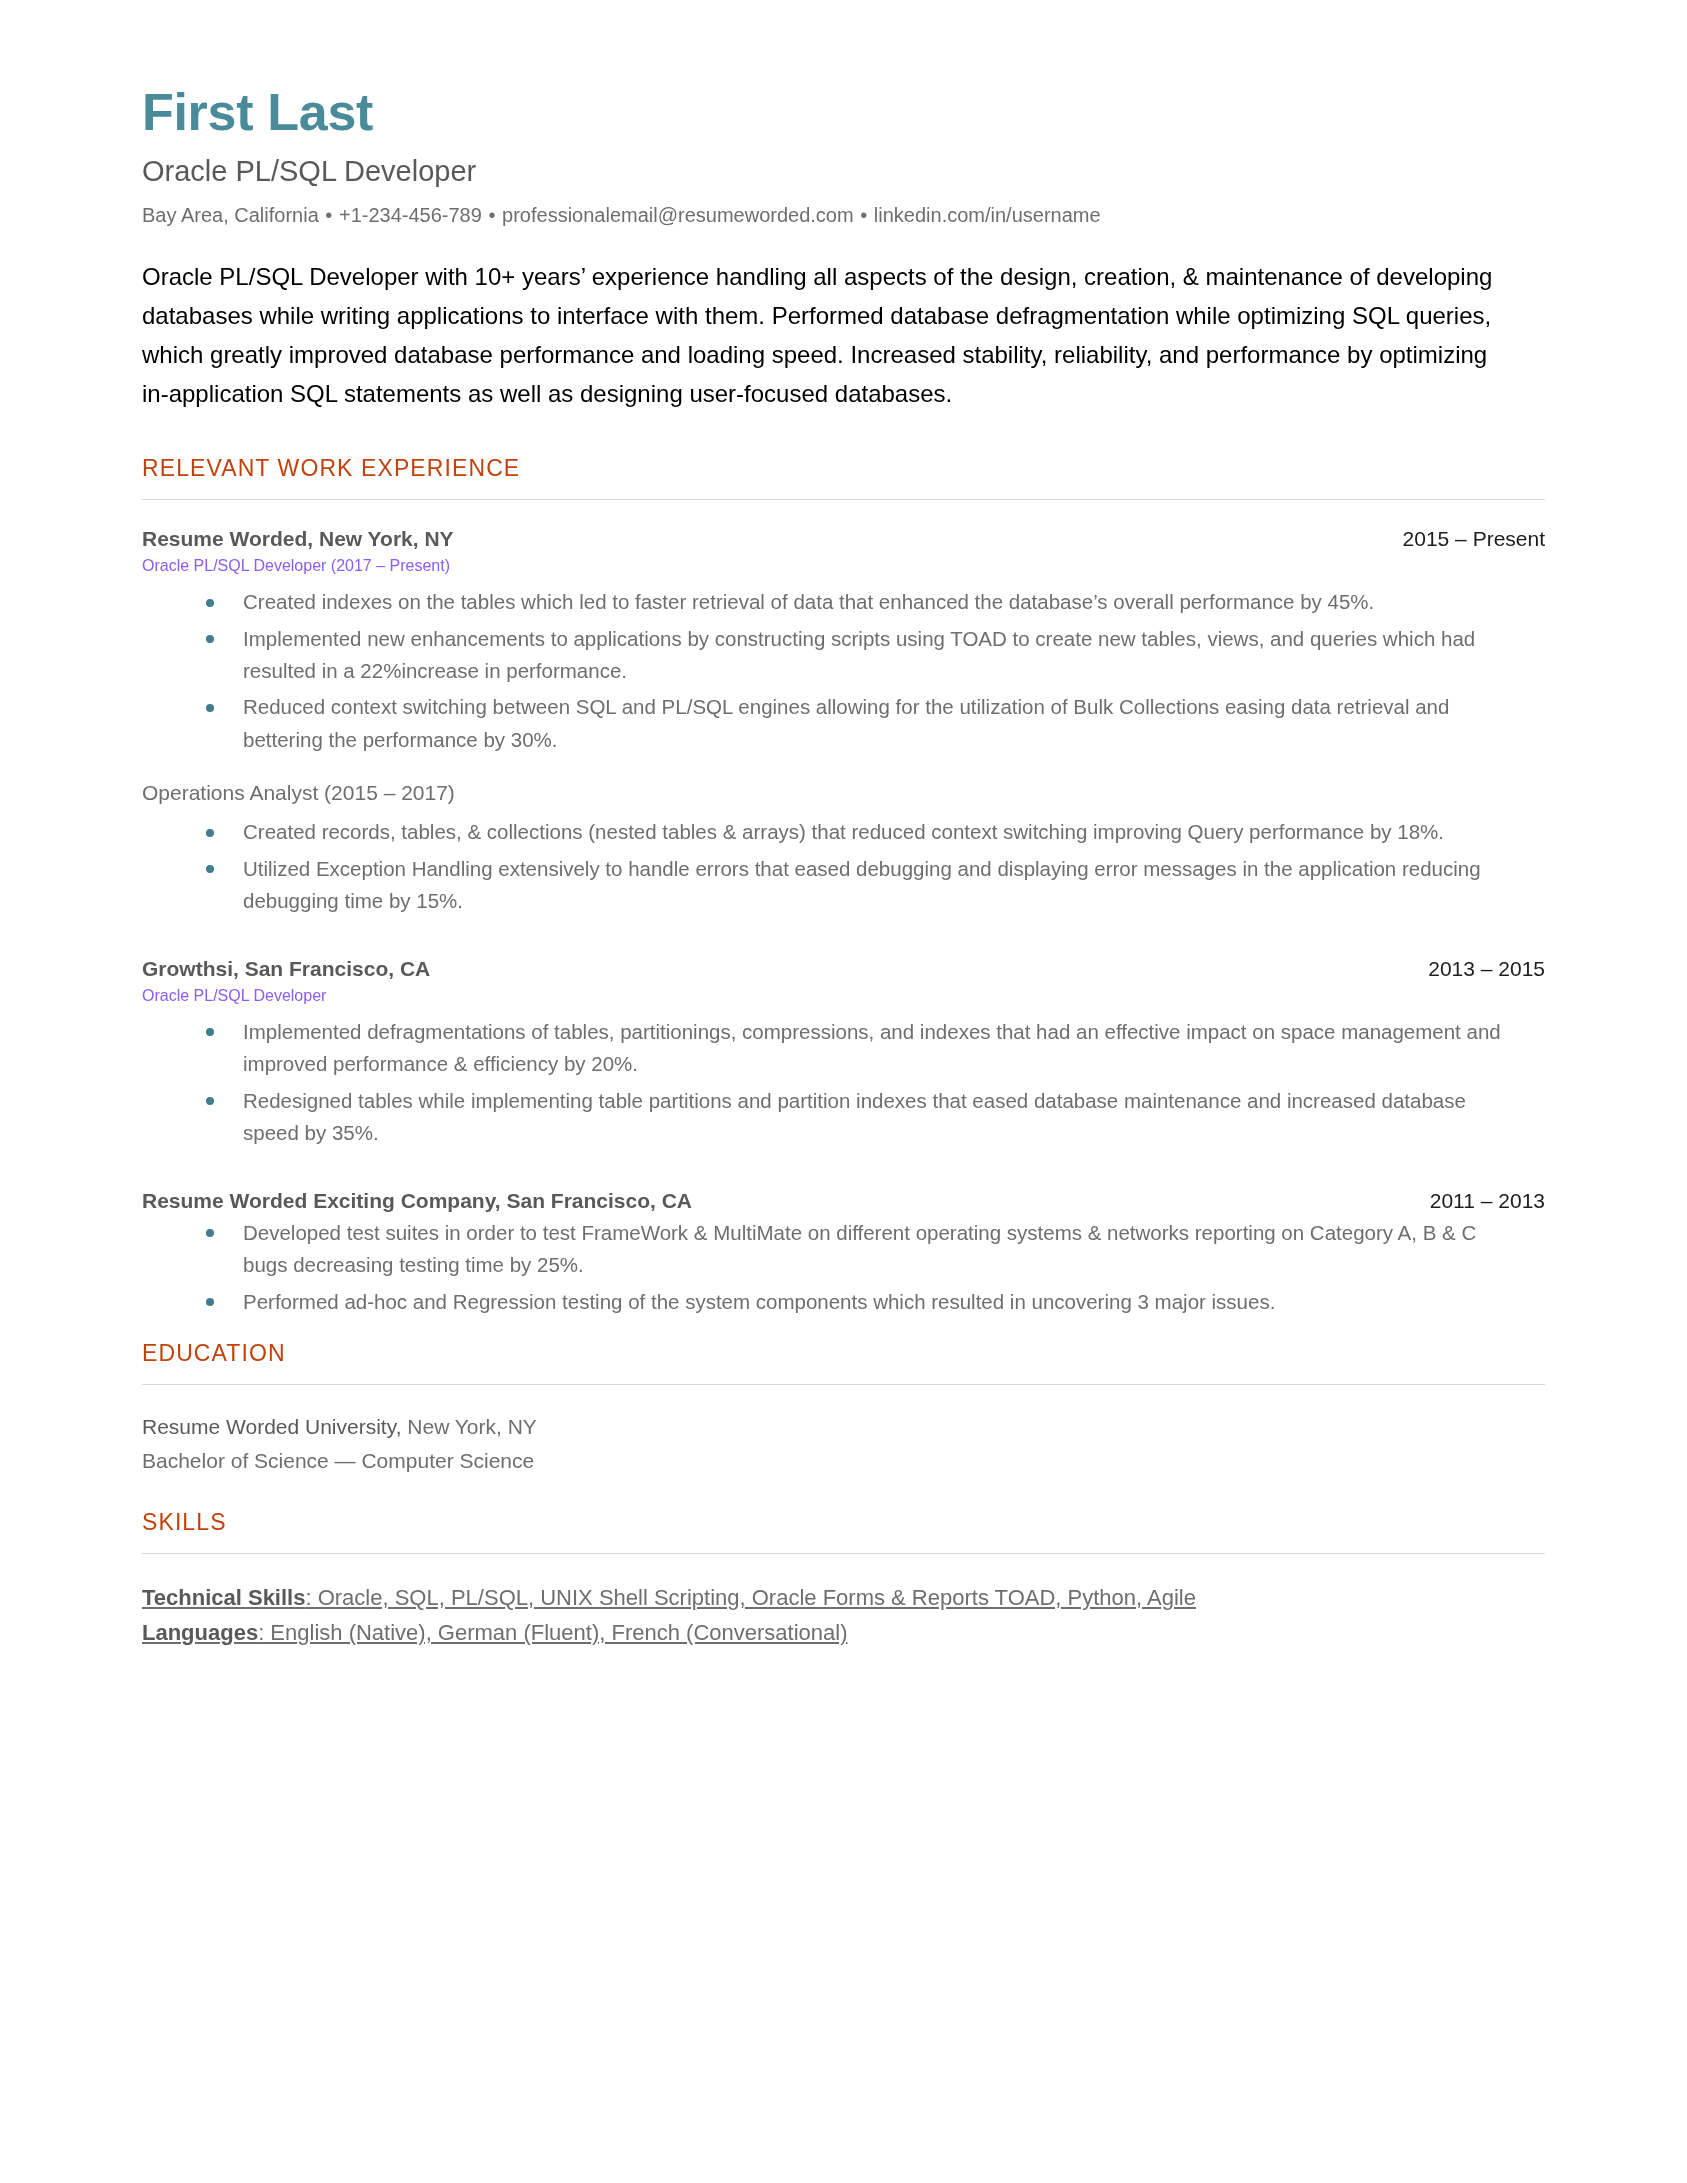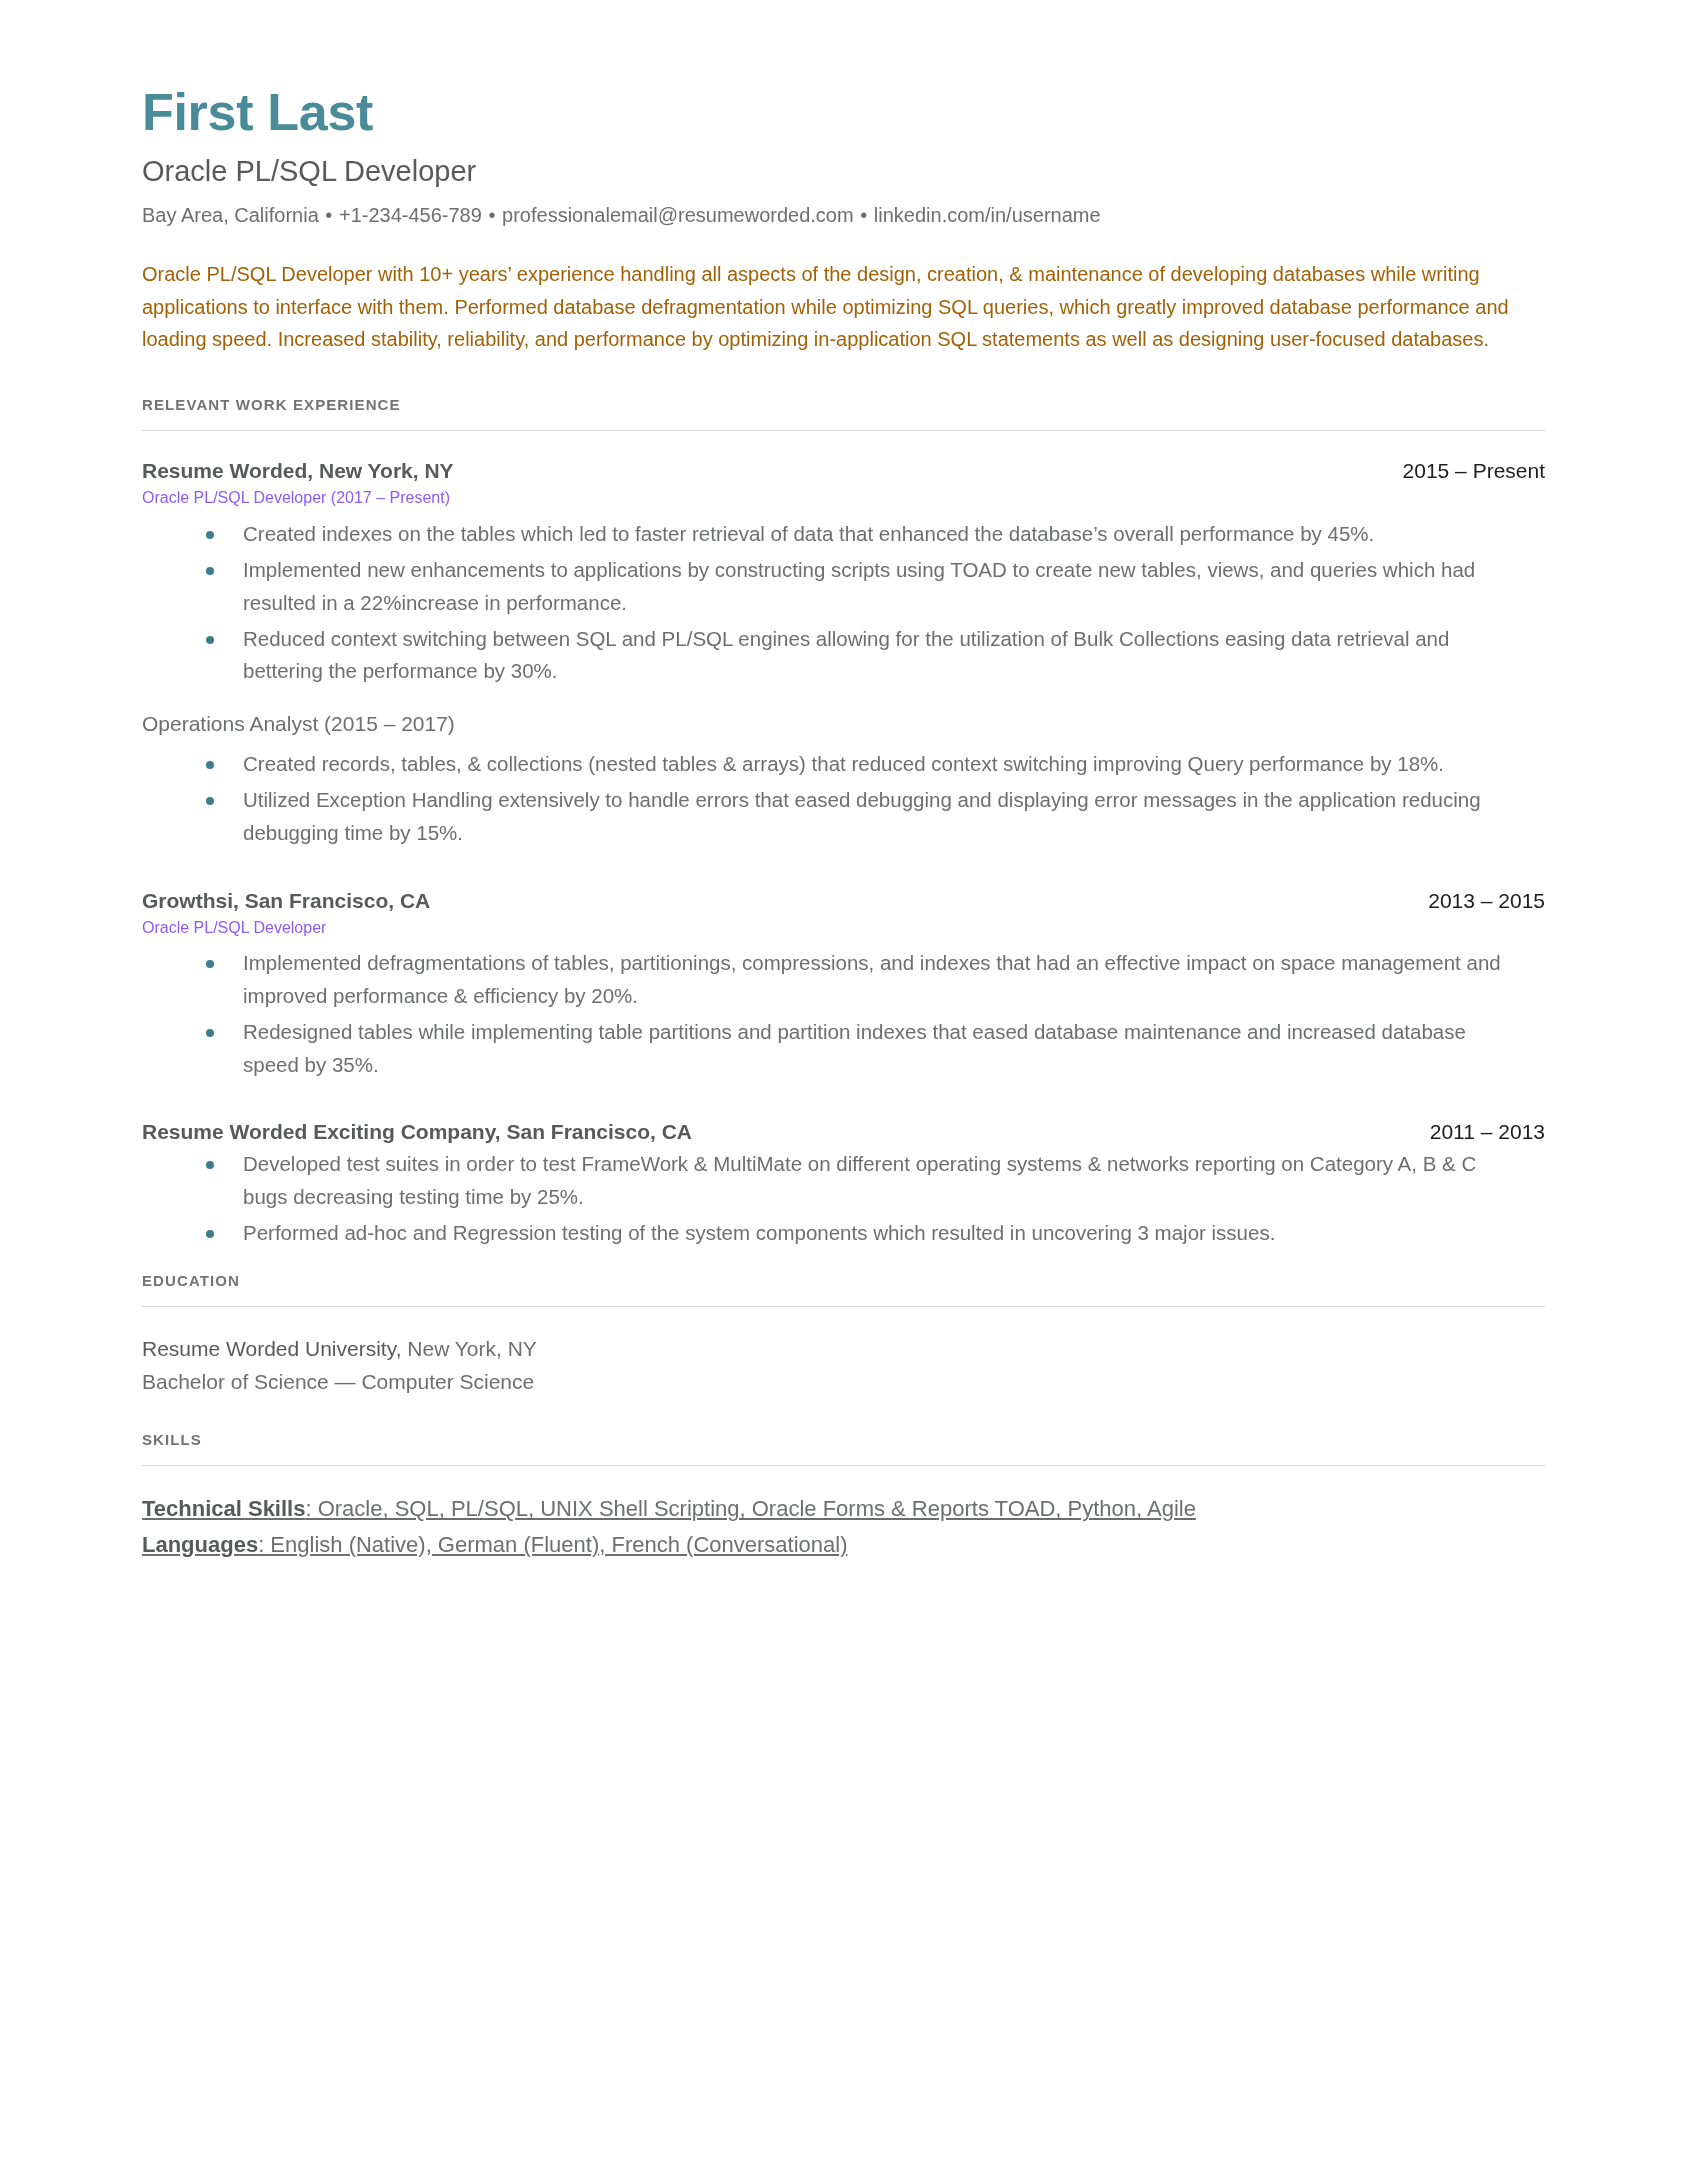--- a/index.html
+++ b/index.html
@@ -46,33 +46,33 @@
     line-height: 1.3;
     margin: 0 0 30px 0;
   }
   .contact-sep {
     padding: 0 6.6px;
     color: #6d6e70;
   }
 
   
   .summary {
-    font-size: 20px;
+    font-size: 24px;
     line-height: 1.62;
-    color: #a16207;
+    color: #000000;
     margin: 0 0 41px 0;
     max-width: 1373px;
   }
 
   
   .section-heading {
-    font-size: 15px;
-    font-weight: bold;
+    font-size: 23px;
+    font-weight: normal;
     letter-spacing: 1.1px;
-    color: #737373;
+    color: #c2410c;
     text-transform: uppercase;
     margin: 0 0 17px 0;
   }
   .divider {
     height: 0.7px;
     background: #d8d8d8;
     border: 0;
     margin: 0 0 28px 0;
     width: 100%;
   }

